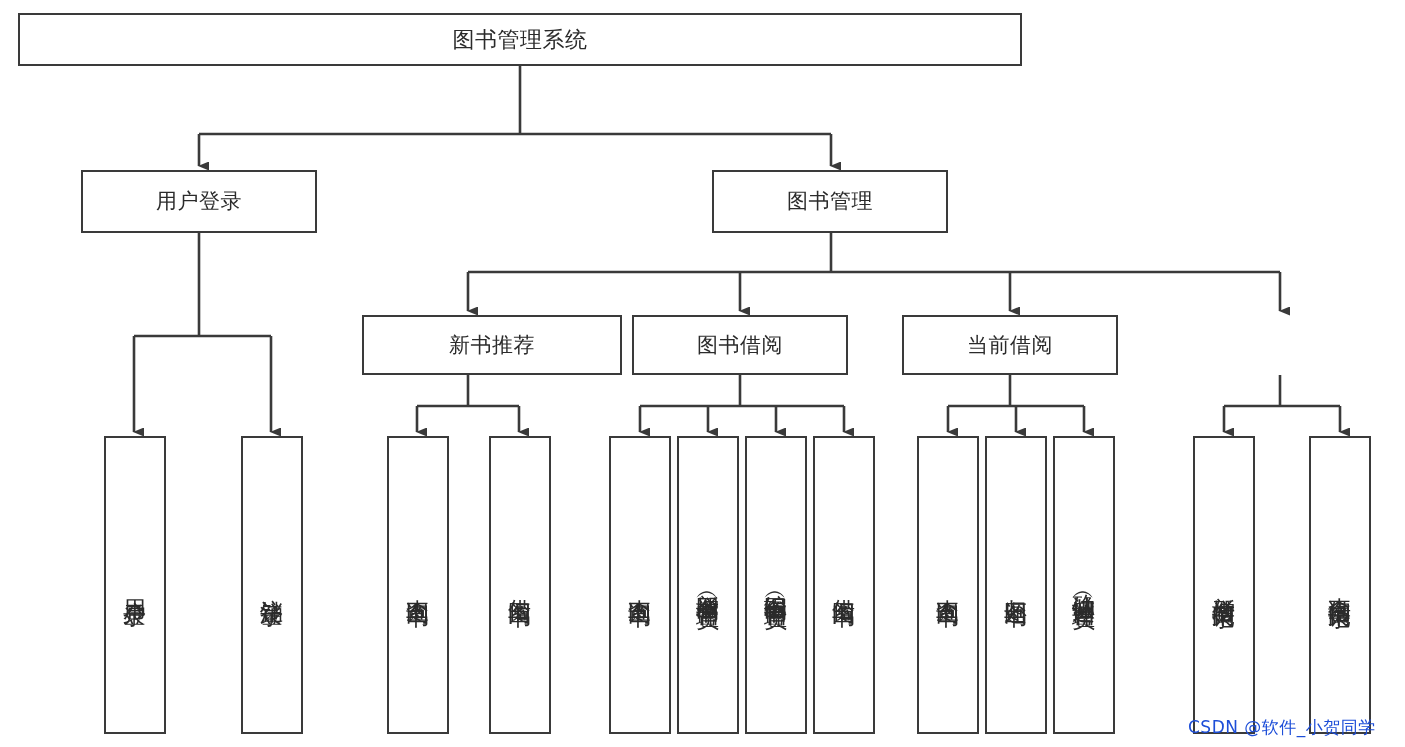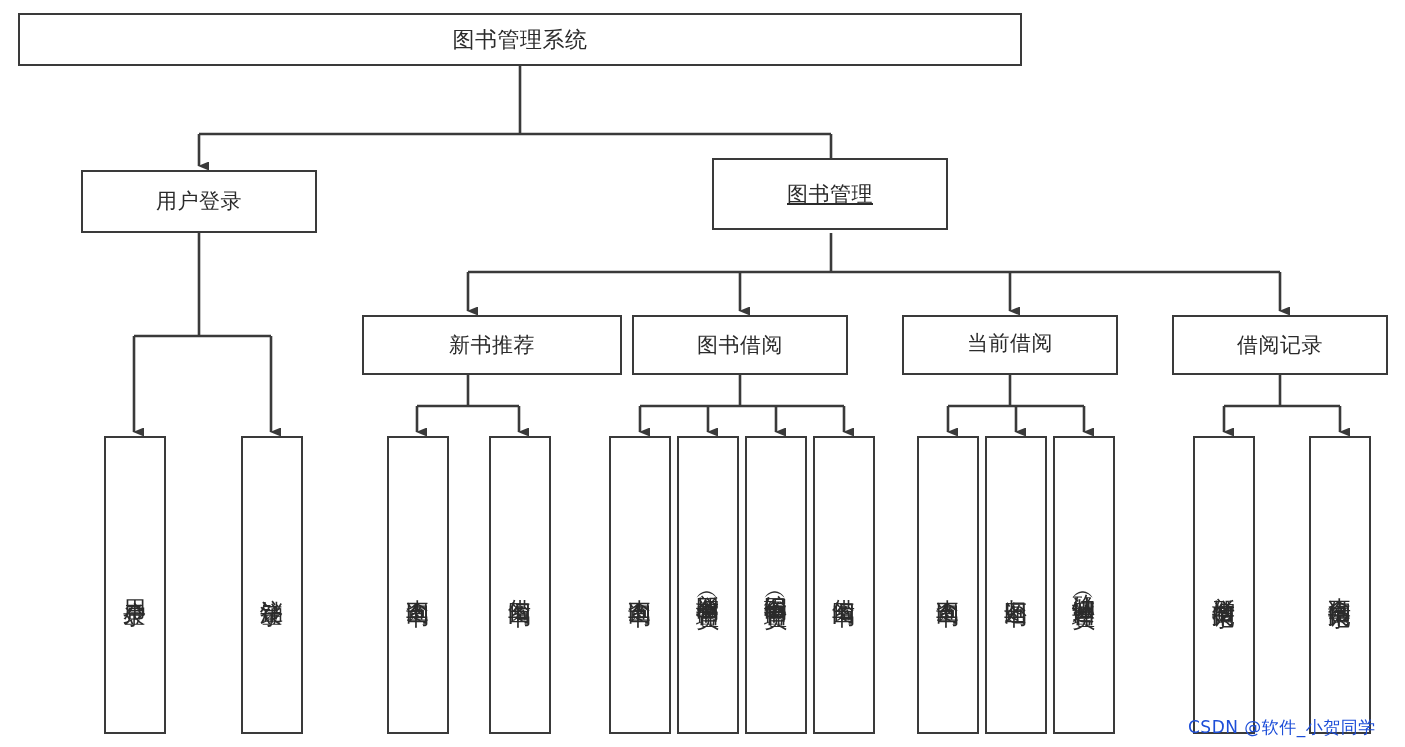--- a/index.html
+++ b/index.html
@@ -130,35 +130,32 @@
     </g>
   </svg>
 
   <div class="node horiz" id="node-root" style="left:18px; top:13px; width:1004px; height:53px;align-items:center;">
     <span class="node-label">图书管理系统</span>
   </div>
 
   <div class="node horiz" style="left:81px; top:170px; width:236px; height:63px;">
     <span class="node-label">用户登录</span>
   </div>
-  <div class="node horiz" style="left:712px; top:158px; width:236px; height:72px;text-decoration:underline;">
+  <div class="node horiz" style="left:712px; top:170px; width:236px; height:63px;">
     <span class="node-label">图书管理</span>
   </div>
 
   <div class="node horiz" style="left:362px; top:315px; width:260px; height:60px;">
     <span class="node-label">新书推荐</span>
   </div>
   <div class="node horiz" style="left:632px; top:315px; width:216px; height:60px;">
     <span class="node-label">图书借阅</span>
   </div>
-  <div class="node horiz" style="left:902px; top:315px; width:216px; height:60px;font-family:Liberation Mono, monospace;">
+  <div class="node horiz" style="left:902px; top:315px; width:216px; height:60px;">
     <span class="node-label">当前借阅</span>
-  </div>
-  <div class="node horiz" style="left:1172px; top:315px; width:216px; height:60px;">
-    <span class="node-label">借阅记录</span>
   </div>
 
   <div class="node vert" style="left:104px; top:436px; width:62px; height:298px;">
     <span class="node-label">用户登录</span>
   </div>
   <div class="node vert" style="left:241px; top:436px; width:62px; height:298px;">
     <span class="node-label">注销登录</span>
   </div>
 
   <div class="node vert" style="left:387px; top:436px; width:62px; height:298px;">

